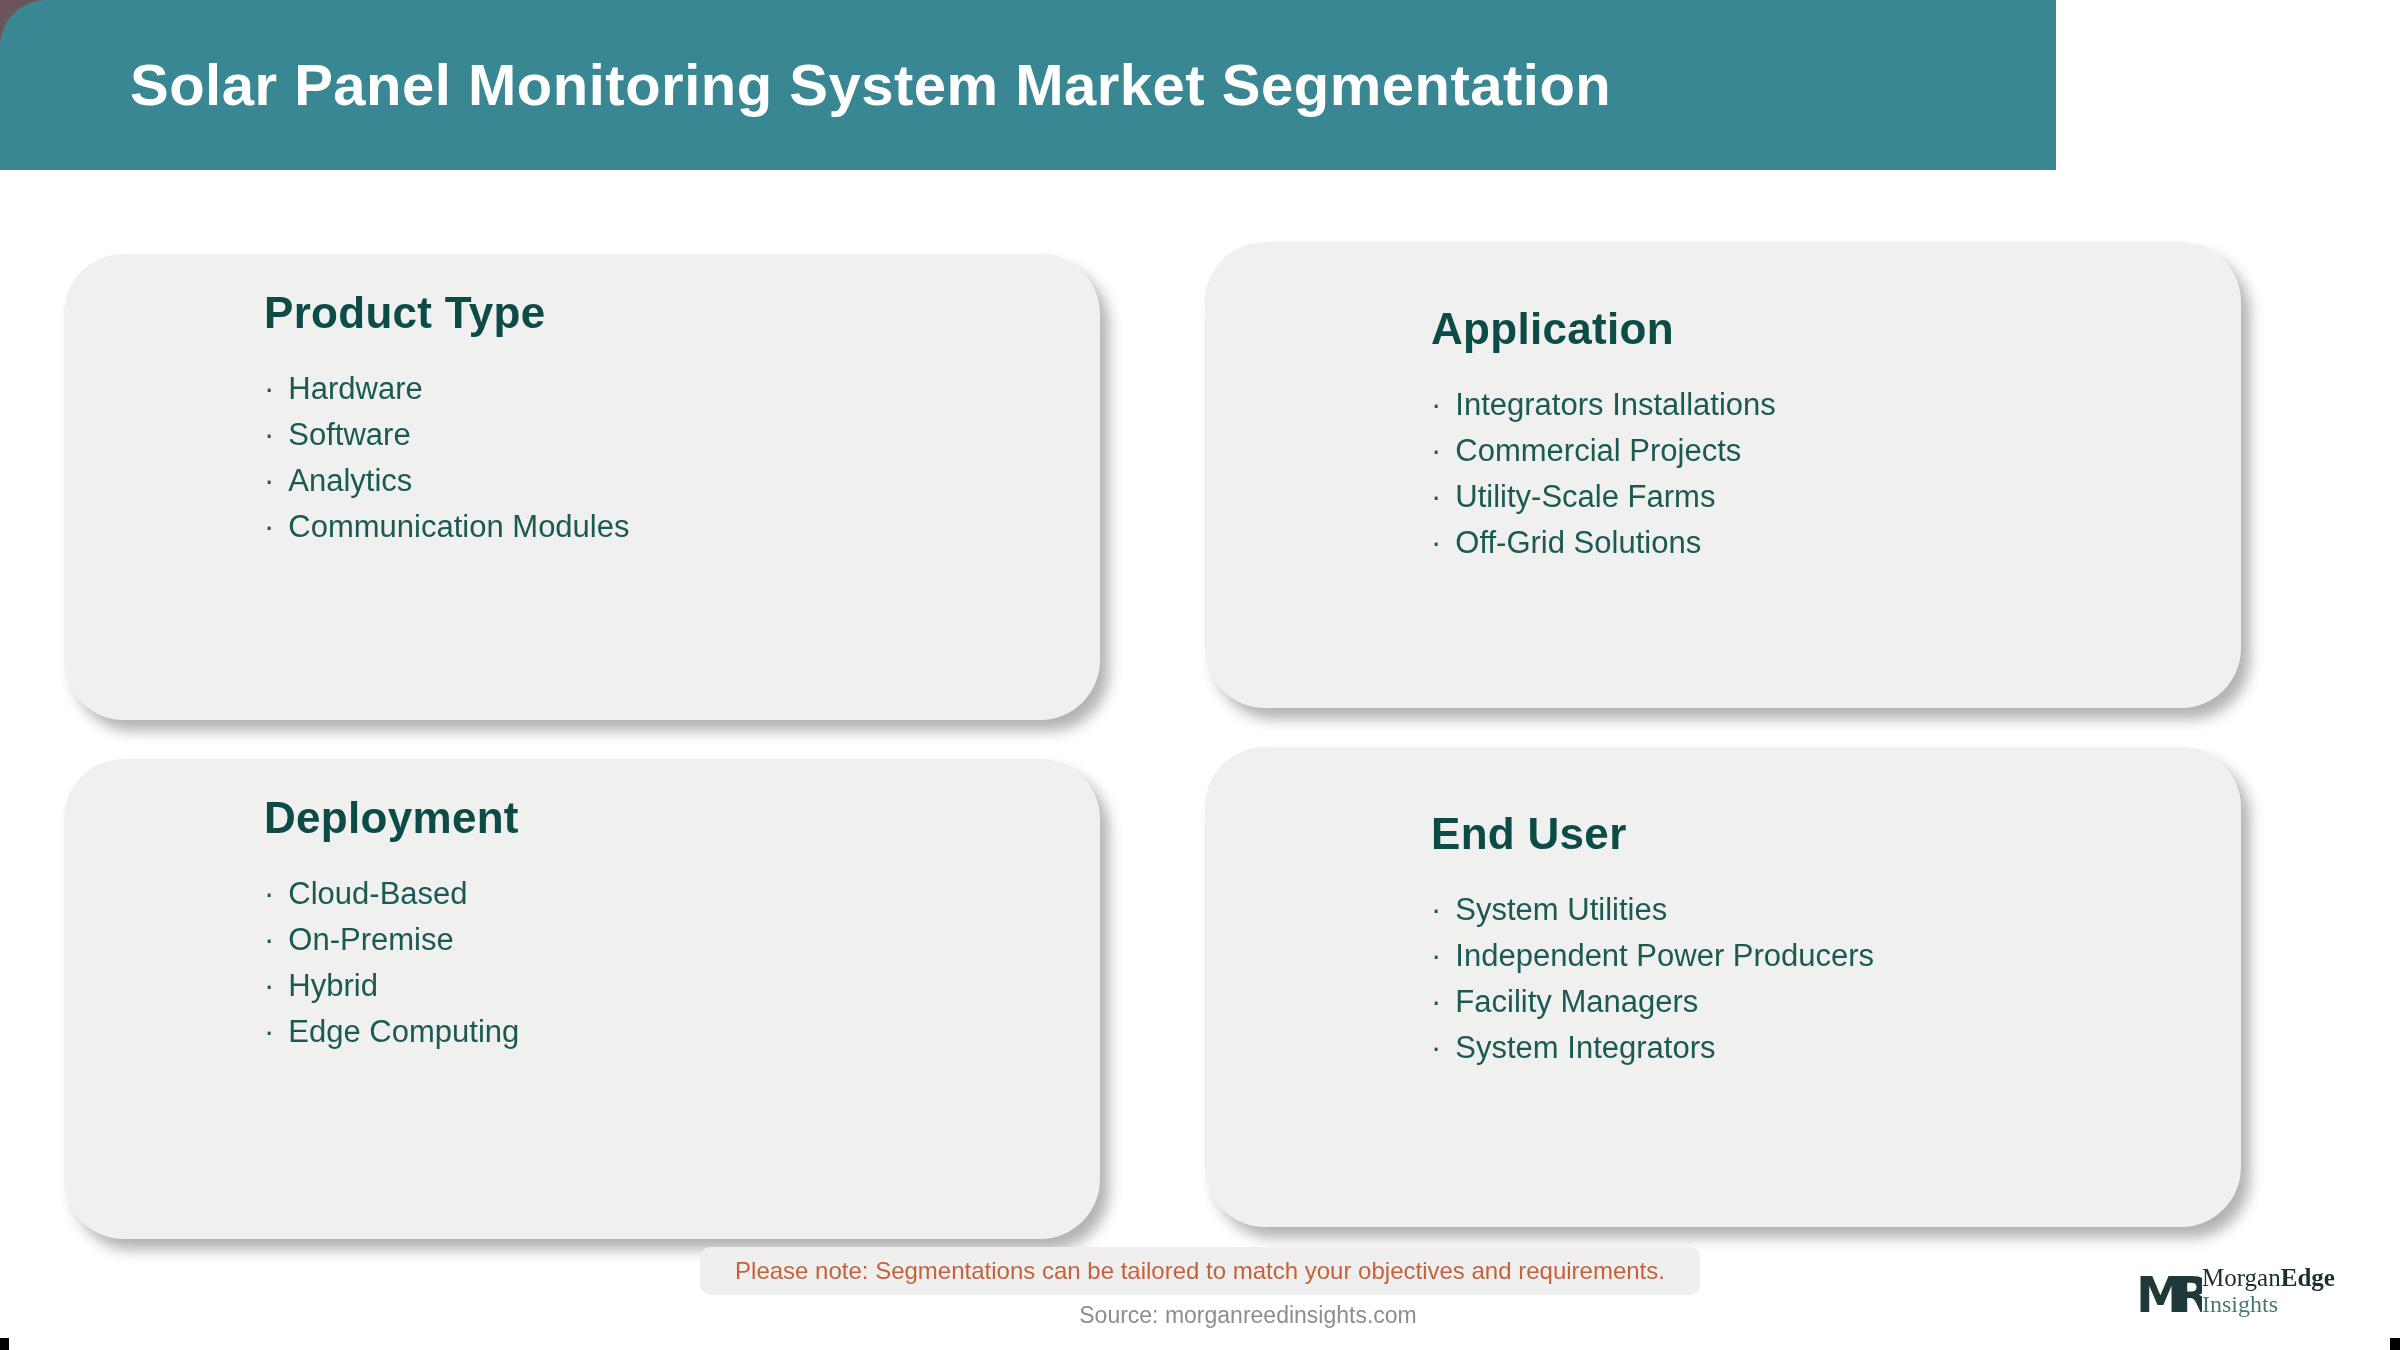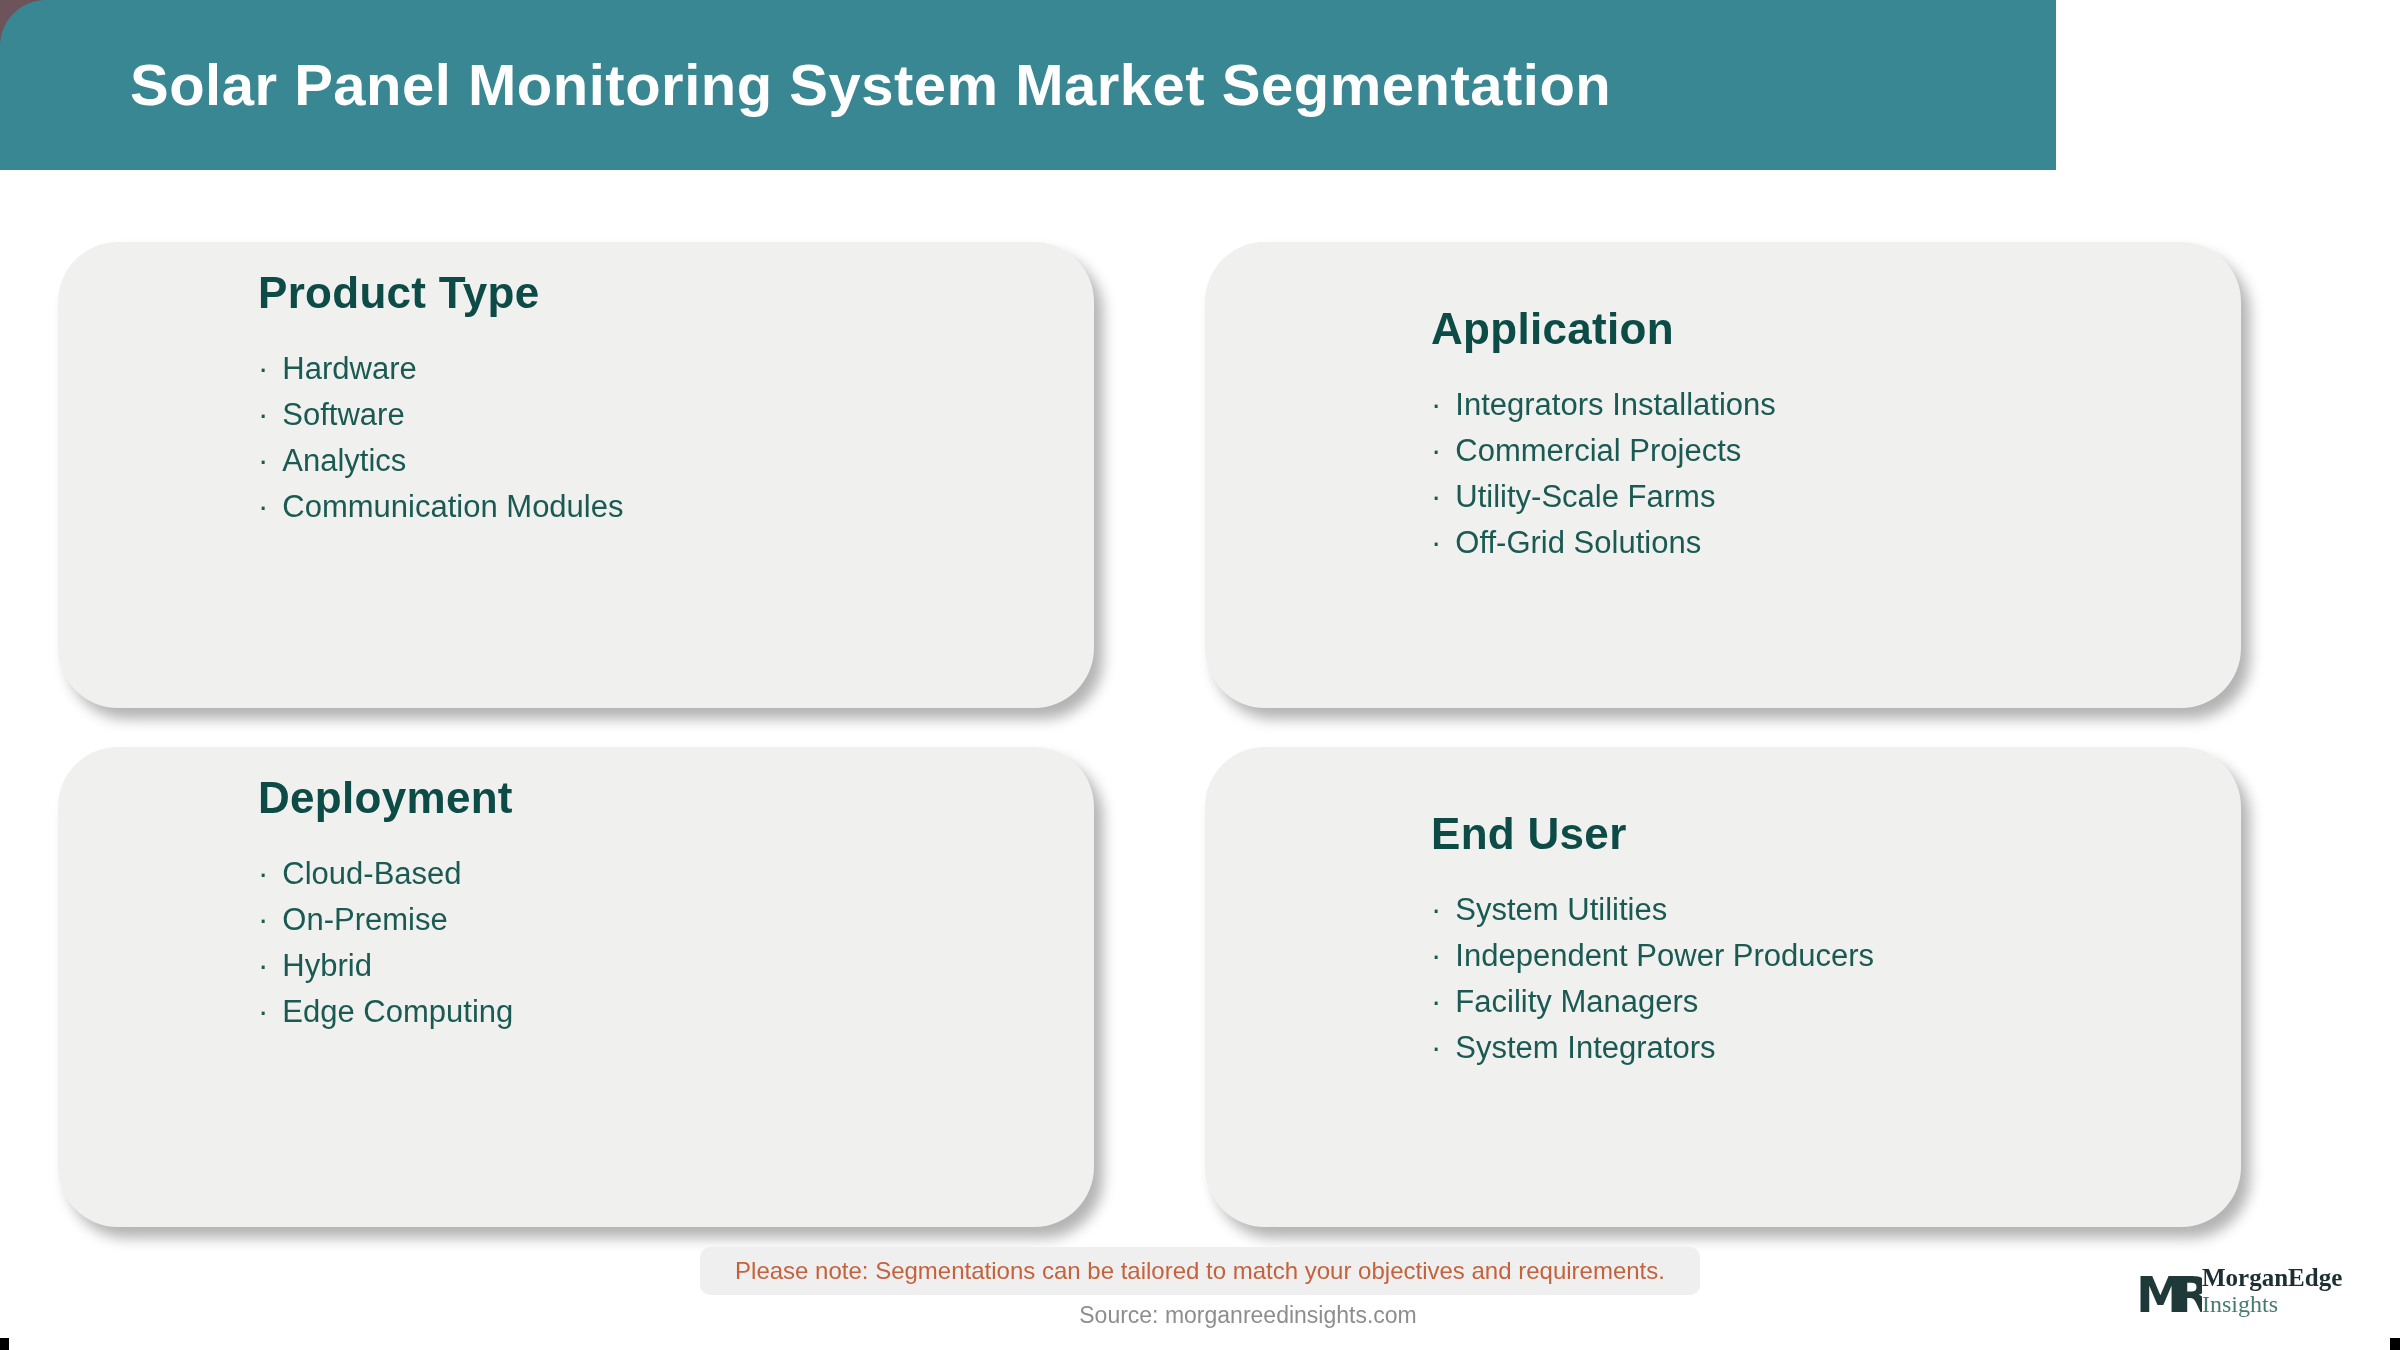--- a/index.html
+++ b/index.html
@@ -24,21 +24,21 @@
   }
 
   
   .card {
     position:absolute; width:1036px; background:#f0f0ef;
     border-radius:60px; box-shadow:9px 11px 14px rgba(0,0,0,0.30);
     box-sizing:border-box; z-index:1;
   }
   .card.top    { top:242px; height:466px; }
   .card.bottom { top:747px; height:480px; }
-  .card.left   { left:58px;  padding:26px 40px 0 200px; }
+  .card.left   { left:64px;  padding:34px 40px 0 200px;margin-top:12px; }
   .card.right  { left:1205px; padding:62px 40px 0 226px; }
   .card h2 {
     margin:0 0 28px 0; font-size:44px; font-weight:bold; color:#0d4b47;
     letter-spacing:0.3px;
   }
   .card-item {
     font-size:31px; line-height:46px; color:#1a5a53; white-space:nowrap;
   }
   .card-item::before { content:"·"; margin-right:14px; }
 
@@ -57,21 +57,21 @@
   
   .logo {
     position:absolute; left:2136px; top:1264px; display:flex;
     align-items:flex-end; z-index:1;
   }
   .logo-text { display:flex; flex-direction:column; justify-content:center; }
   .logo-name {
     font-family:"Liberation Serif", serif; font-size:25px; line-height:27px;
     color:#1c2f35; white-space:nowrap;
   }
-  .logo-name .part1 { font-weight:bold; }
+  .logo-name .part1 { font-weight:normal; }
   .logo-name .part2 { font-weight:bold; }
   .logo-tagline {
     font-family:"Liberation Serif", serif; font-size:24px; line-height:26px;
     color:#447a6f;
   }
 
   
   .edge-mark { position:absolute; background:#000000; z-index:2; }
   .edge-mark.left  { left:0px;    top:1338px; width:9px;  height:12px; }
   .edge-mark.right { left:2390px; top:1338px; width:10px; height:12px; }

